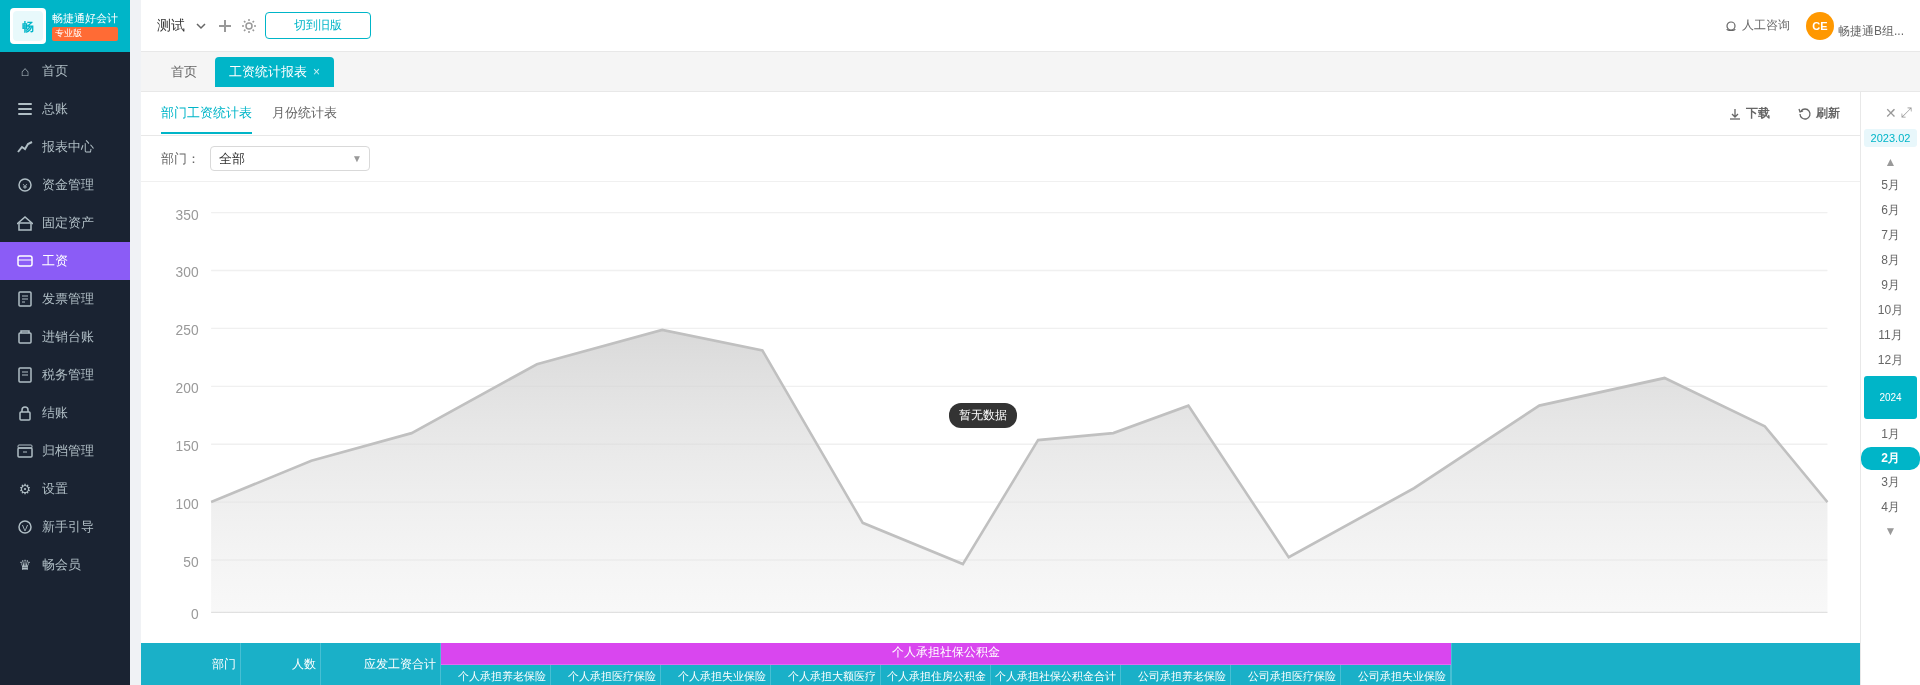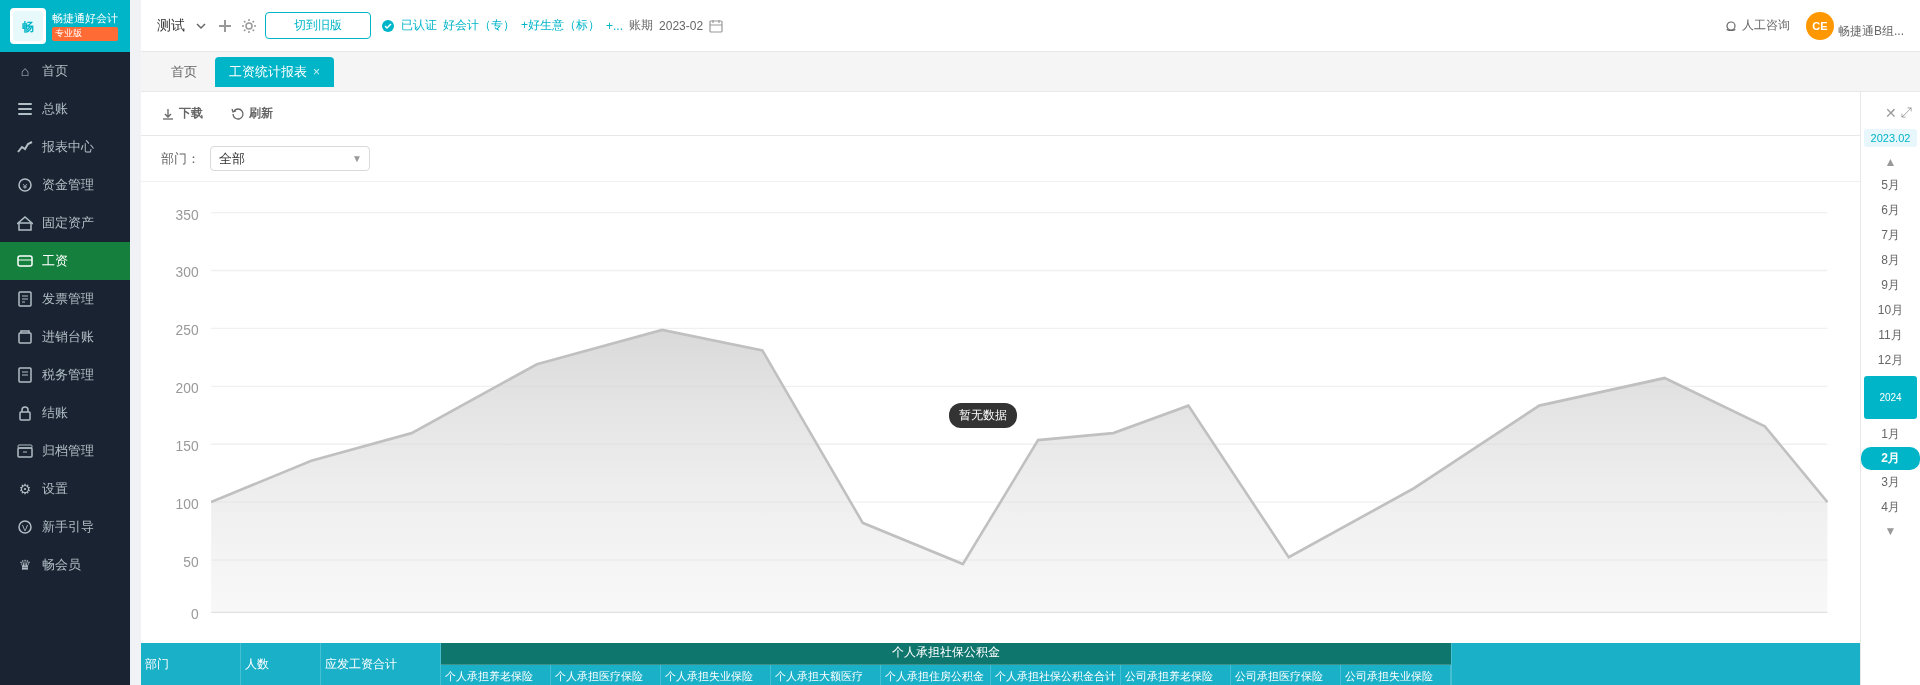--- a/index.html
+++ b/index.html
@@ -57,21 +57,21 @@
     .sidebar-item {
       display: flex;
       align-items: center;
       gap: 8px;
       padding: 10px 16px;
       cursor: pointer;
       color: #b0bec5;
       font-size: 13px;
       transition: background 0.2s;
     }
-    .sidebar-item.active { background: #15803d; color: white; }
+    .sidebar-item.active { background: #8b5cf6; color: white; }
     .sidebar-item-icon { width: 18px; height: 18px; display: flex; align-items: center; justify-content: center; font-size: 14px; flex-shrink: 0; }
 
     
     .main {
       flex: 1;
       display: flex;
       flex-direction: column;
       overflow: hidden;
       margin-left: 11px;
     }
@@ -286,21 +286,21 @@
       height: 42px;
       background: #1ab0c8;
       display: flex;
       align-items: center;
       overflow: hidden;
       flex-shrink: 0;
     }
     .table-col {
       display: flex;
       align-items: center;
-      justify-content: flex-start;
+      justify-content: flex-end;
       color: white;
       font-size: 12px;
       text-align: center;
       border-right: 1px solid rgba(255,255,255,0.2);
       height: 100%;
       padding: 4px;
       flex-shrink: 0;
     }
 
     
@@ -533,38 +533,20 @@
       <svg width="16" height="16" viewBox="0 0 16 16" fill="none">
         <line x1="8" y1="2" x2="8" y2="14" stroke="#999" stroke-width="2"></line>
         <line x1="2" y1="8" x2="14" y2="8" stroke="#999" stroke-width="2"></line>
       </svg>
       <svg width="16" height="16" viewBox="0 0 16 16" fill="none">
         <circle cx="8" cy="8" r="3" stroke="#999" stroke-width="1.5"></circle>
         <path d="M8 1v2M8 13v2M1 8h2M13 8h2M3 3l1.4 1.4M11.6 11.6L13 13M3 13l1.4-1.4M11.6 4.4L13 3" stroke="#999" stroke-width="1.5"></path>
       </svg>
       <button class="btn-old-version">切到旧版</button>
     </div>
-    <div class="topbar-status">
-      <svg width="14" height="14" viewBox="0 0 14 14" fill="none">
-        <circle cx="7" cy="7" r="6" fill="#00b5c8"></circle>
-        <polyline points="4,7 6,9 10,5" stroke="white" stroke-width="1.5" fill="none"></polyline>
-      </svg>
-      <span class="status-tag">已认证</span>
-      <span class="status-tag">好会计（专）</span>
-      <span class="status-tag">+好生意（标）</span>
-      <span class="status-tag">+...</span>
-      <span class="period-tag">账期</span>
-      <span class="period-tag">2023-02</span>
-      <svg width="14" height="14" viewBox="0 0 14 14" fill="none">
-        <rect x="1" y="2" width="12" height="11" rx="1" stroke="#999" stroke-width="1.2"></rect>
-        <line x1="4" y1="1" x2="4" y2="4" stroke="#999" stroke-width="1.2"></line>
-        <line x1="10" y1="1" x2="10" y2="4" stroke="#999" stroke-width="1.2"></line>
-        <line x1="1" y1="6" x2="13" y2="6" stroke="#999" stroke-width="1"></line>
-      </svg>
-    </div>
     <div class="topbar-right">
       <div class="user-service">
         <svg width="14" height="14" viewBox="0 0 14 14" fill="none">
           <circle cx="7" cy="6" r="4" stroke="#666" stroke-width="1.2"></circle>
           <path d="M3 9c0 2 8 2 8 0" stroke="#666" stroke-width="1.2" fill="none"></path>
         </svg>
         <span>人工咨询</span>
       </div>
       <div class="user-service">
         <div class="user-avatar">
@@ -582,20 +564,24 @@
     <div class="tab active">
       <span>工资统计报表</span>
       <span class="tab-close">×</span>
     </div>
   </div>
 
   <div class="content">
     <div class="content-main">
 
       <div class="subtabs">
+        <div class="subtab-left">
+          <div class="subtab active">部门工资统计表</div>
+          <div class="subtab">月份统计表</div>
+        </div>
         <div class="subtab-actions">
           <div class="action-btn">
             <svg width="14" height="14" viewBox="0 0 14 14" fill="none">
               <path d="M7 2v7M4 7l3 3 3-3" stroke="#666" stroke-width="1.3" fill="none"></path>
               <line x1="2" y1="12" x2="12" y2="12" stroke="#666" stroke-width="1.3"></line>
             </svg>
             <span>下载</span>
           </div>
           <div class="action-btn">
             <svg width="14" height="14" viewBox="0 0 14 14" fill="none">
@@ -663,21 +649,21 @@
           <span>部门</span>
         </div>
         <div class="table-col" style="width:80px;">
           <span>人数</span>
         </div>
         <div class="table-col" style="width:120px;">
           <span>应发工资合计</span>
         </div>
 
         <div style="display:flex; flex-direction:column; border-right: 1px solid rgba(255,255,255,0.2);">
-          <div style="text-align:center; color:white; font-size:12px; padding:3px 8px; border-bottom:1px solid rgba(255,255,255,0.2); background:#0f766e;">
+          <div style="text-align:center; color:white; font-size:12px; padding:3px 8px; border-bottom:1px solid rgba(255,255,255,0.2); background:#d946ef;">
             <span>个人承担社保公积金</span>
           </div>
           <div style="display:flex;">
             <div class="table-col" style="width:110px; font-size:11px;">
                 <span>个人承担养老保险</span>
               </div>
             <div class="table-col" style="width:110px; font-size:11px;">
                 <span>个人承担医疗保险</span>
               </div>
             <div class="table-col" style="width:110px; font-size:11px;">

